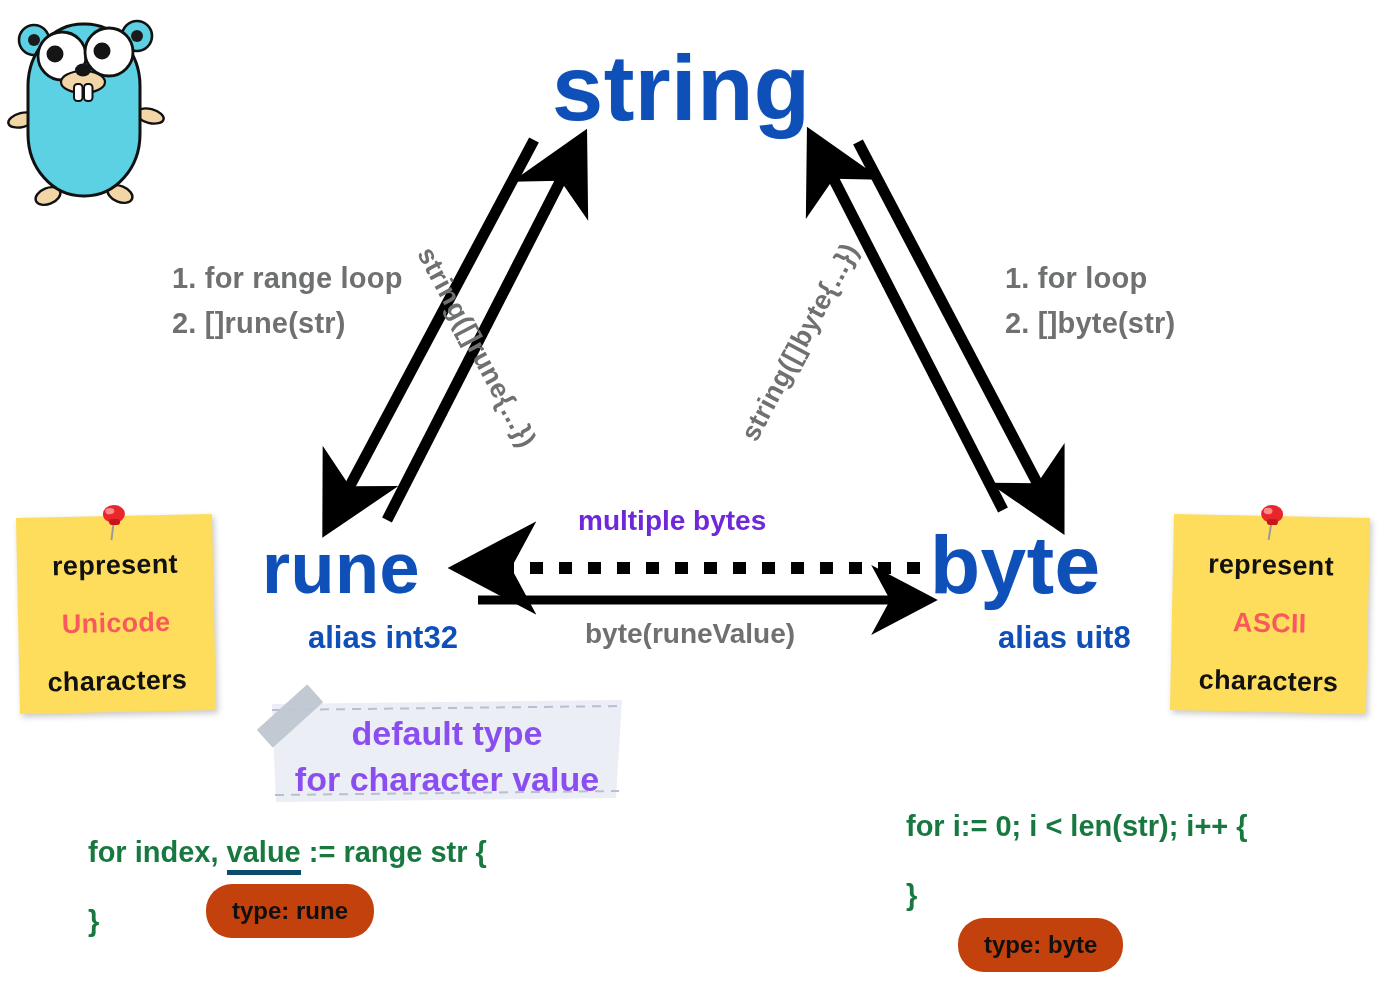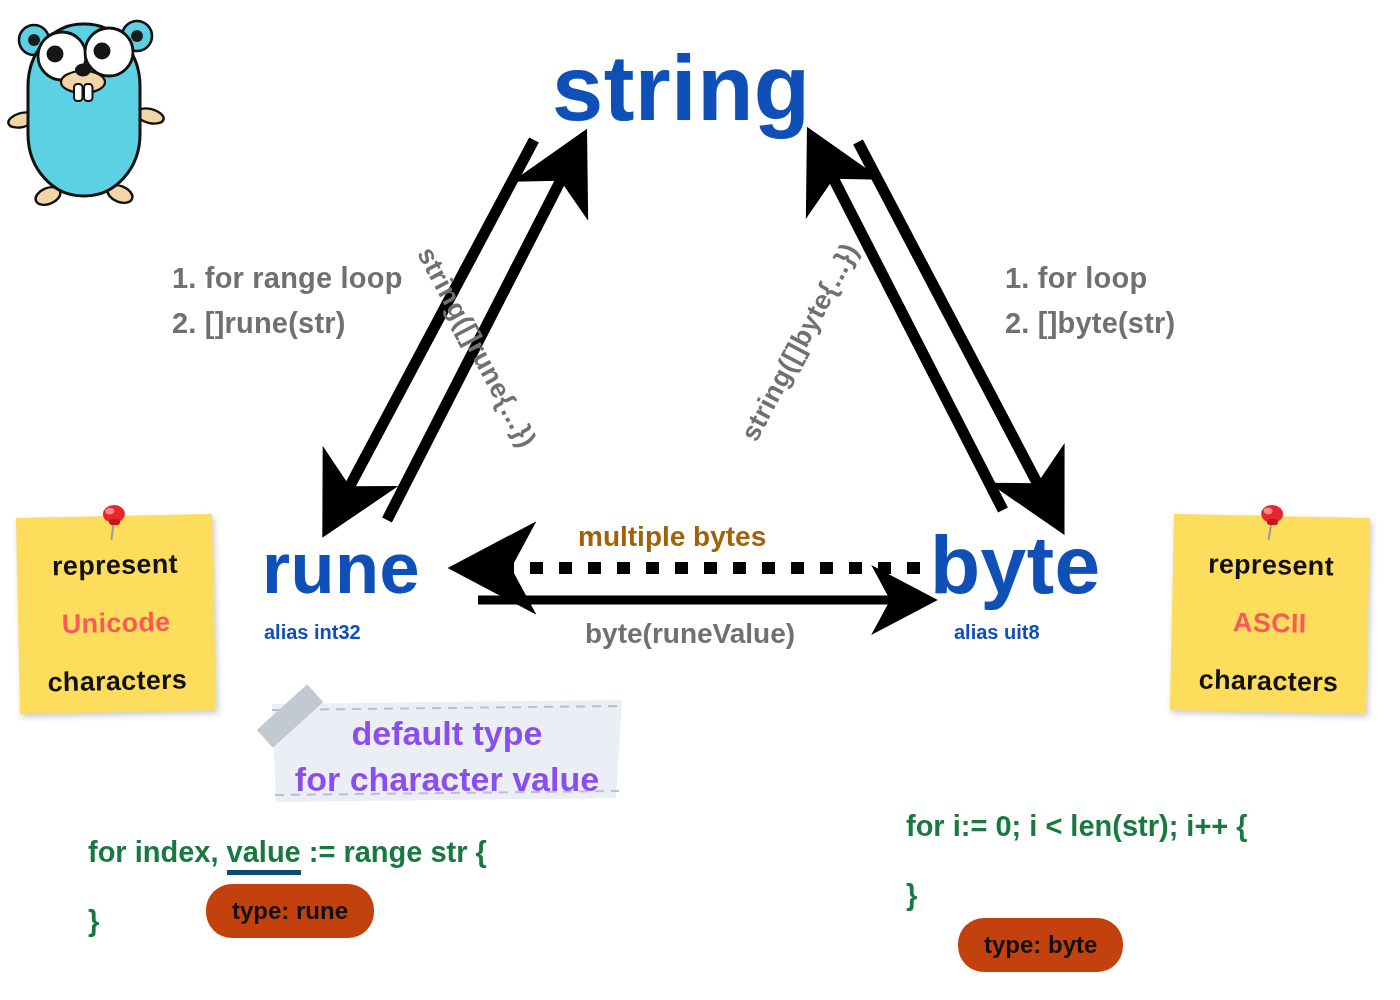--- a/index.html
+++ b/index.html
@@ -41,23 +41,24 @@
     left: 262px; top: 532px;
     font-size: 72px;
   }
   #node-byte {
     left: 930px; top: 524px;
     font-size: 82px;
   }
   .node-sub {
     color: #0f4fb8;
     font-weight: 700;
-    font-size: 20px;
+    font-size: 31px;
     white-space: nowrap;
     line-height: 1;
+    margin-left: 44px;
   }
   #sub-rune { left: 264px; top: 622px; }
   #sub-byte { left: 954px; top: 622px; }
 
   
   .gray-note {
     color: #6f7071;
     font-size: 29px;
     font-weight: 600;
     white-space: nowrap;
@@ -80,25 +81,24 @@
     transform-origin: left top;
   }
   #rot-right {
     left: 838px; top: 238px;
     transform: rotate(-62deg) translateX(-100%);
     transform-origin: left top;
   }
 
   #lbl-multiple-bytes {
     left: 578px; top: 505px;
-    color: #a16207;
+    color: #6d28d9;
     font-size: 28px;
     font-weight: 700;
     white-space: nowrap;
-    margin-top: 16px;
   }
   #lbl-byte-runevalue {
     left: 565px; top: 618px;
     color: #6f7071;
     font-size: 28px;
     font-weight: 700;
     white-space: nowrap;
     margin-left: 20px;
   }
 

